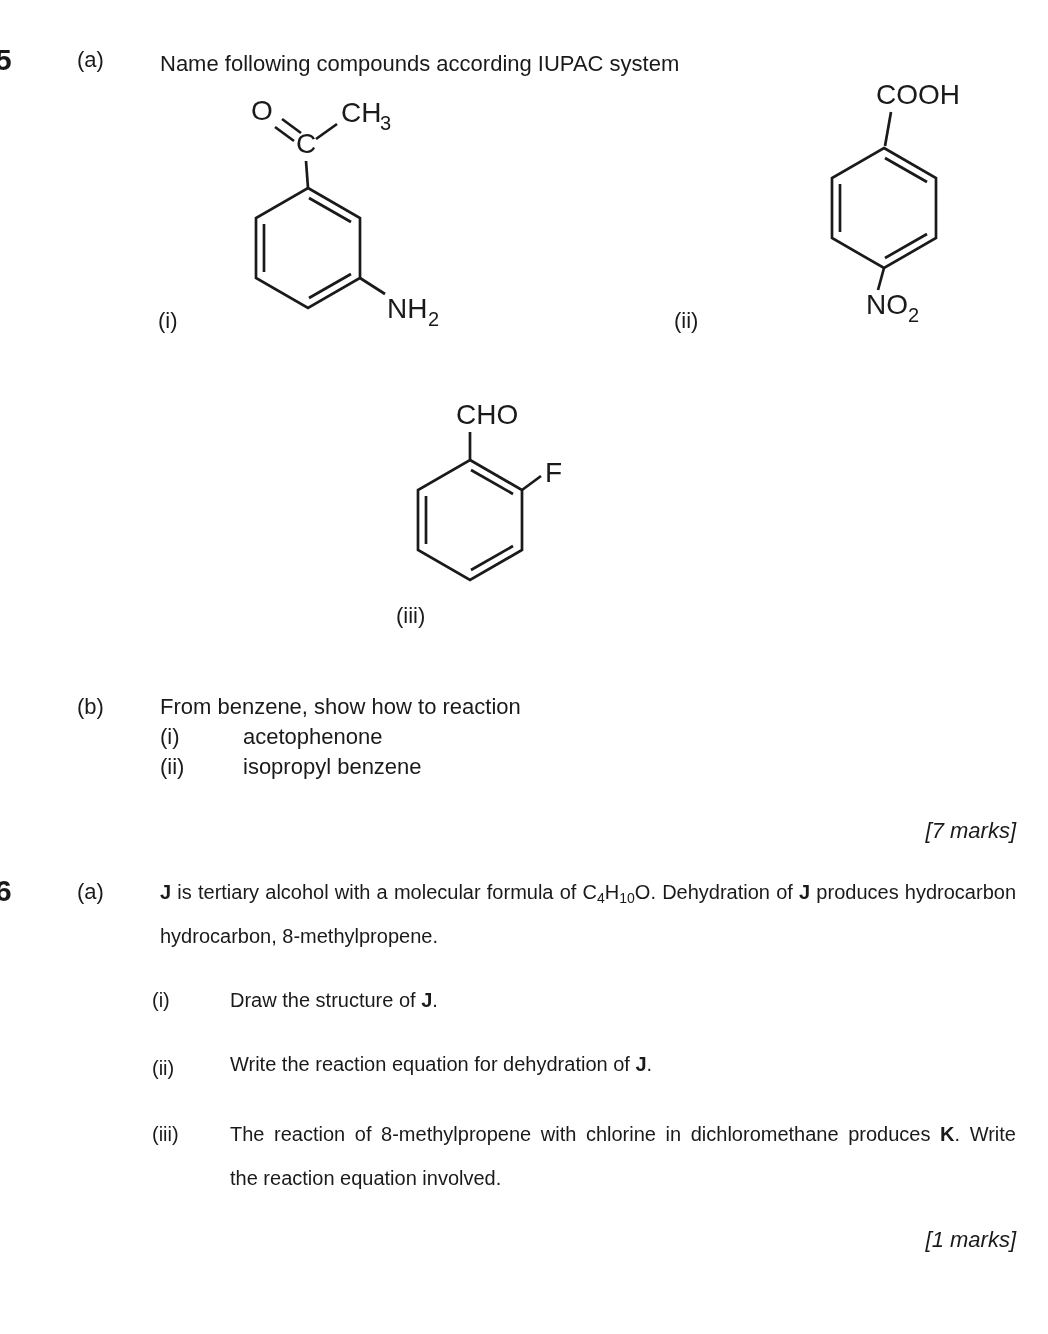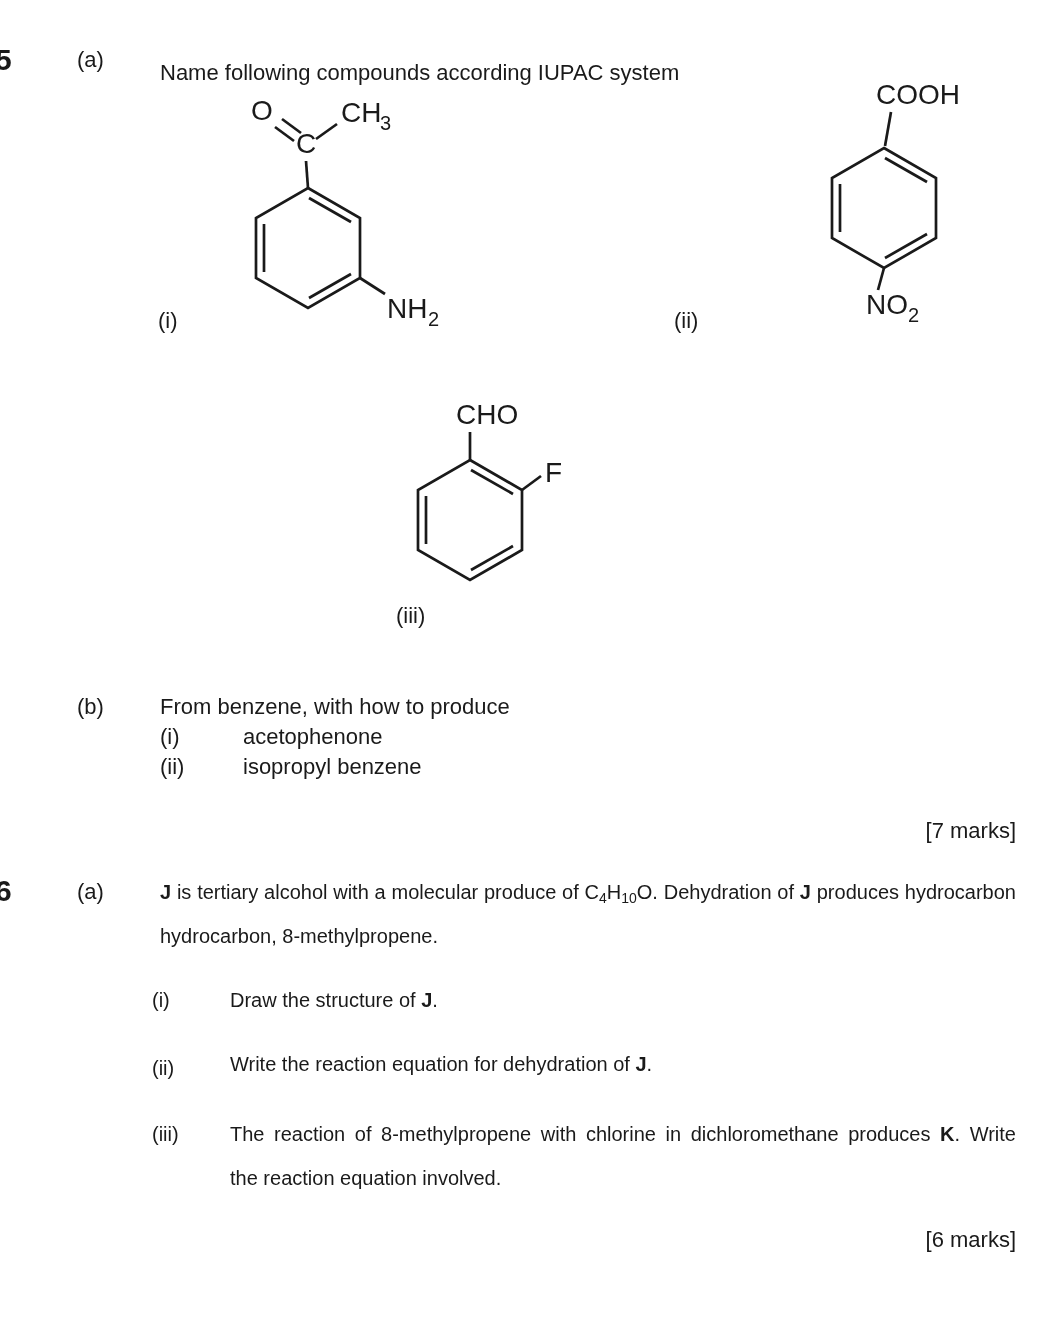--- a/index.html
+++ b/index.html
@@ -5,34 +5,34 @@
   html,body{margin:0;padding:0;}
   body{
     width:1048px;height:1334px;position:relative;overflow:hidden;
     background:#ffffff;color:#1a1a1a;
     font-family:"Liberation Sans", sans-serif;
   }
   .abs{position:absolute;line-height:30px;font-size:22px;}
   .t20{font-size:20px;}
   .qnum{font-size:30px;font-weight:bold;line-height:30px;}
   .jline{text-align:justify;text-align-last:justify;}
-  .marks{text-align:right;width:300px;}
+  .marks{font-style:italic;text-align:right;width:300px;}
   b{font-weight:bold;}
   sub{font-size:14px;line-height:0;vertical-align:-4px;}
   svg{position:absolute;}
   svg line, svg polygon{stroke:#1a1a1a;stroke-width:2.7;fill:none;}
   svg text{fill:#1a1a1a;font-family:"Liberation Sans",sans-serif;font-size:28px;}
   svg text.sub{font-size:20px;}
 </style>
 </head>
 <body>
 
 <div class="abs qnum" style="left:-5px;top:45px">5</div>
 <div class="abs" style="left:77px;top:45px">(a)</div>
-<div class="abs" style="left:160px;top:58px">Name following compounds according IUPAC system</div>
+<div class="abs" style="left:160px;top:49px">Name following compounds according IUPAC system</div>
 
 <svg style="left:235px;top:88px" width="220" height="250" viewBox="235 88 220 250">
   <g>
     <line x1="275" y1="127" x2="294" y2="141"></line>
     <line x1="282" y1="119" x2="301" y2="133"></line>
     <line x1="316" y1="139" x2="337" y2="124"></line>
     <line x1="306" y1="161" x2="308" y2="188"></line>
   </g>
   <g>
     <polygon points="308,188 360,218 360,278 308,308 256,278 256,218"></polygon>
@@ -73,36 +73,36 @@
     <line x1="426" y1="496" x2="426" y2="544"></line>
     <line x1="513" y1="546" x2="471" y2="570"></line>
   </g>
   <line x1="522" y1="490" x2="541" y2="476"></line>
   <text x="456" y="424">CHO</text>
   <text x="545" y="482">F</text>
 </svg>
 <div class="abs" style="left:396px;top:601px">(iii)</div>
 
 <div class="abs" style="left:77px;top:692px">(b)</div>
-<div class="abs" style="left:160px;top:692px">From benzene, with how to produce</div>
+<div class="abs" style="left:160px;top:692px">From benzene, show how to reaction</div>
 <div class="abs" style="left:160px;top:722px">(i)</div>
 <div class="abs" style="left:243px;top:722px">acetophenone</div>
 <div class="abs" style="left:160px;top:752px">(ii)</div>
 <div class="abs" style="left:243px;top:752px">isopropyl benzene</div>
 <div class="abs marks" style="left:716px;top:816px">[7 marks]</div>
 
 <div class="abs qnum" style="left:-5px;top:876px">6</div>
 <div class="abs" style="left:77px;top:877px">(a)</div>
 
-<div class="abs t20 jline" style="left:160px;top:877px;width:856px"><b>J</b><span> is tertiary alcohol with a molecular produce of C</span><sub>4</sub><span>H</span><sub>10</sub><span>O. Dehydration of </span><b>J</b><span> produces hydrocarbon</span></div>
+<div class="abs t20 jline" style="left:160px;top:877px;width:856px"><b>J</b><span> is tertiary alcohol with a molecular formula of C</span><sub>4</sub><span>H</span><sub>10</sub><span>O. Dehydration of </span><b>J</b><span> produces hydrocarbon</span></div>
 <div class="abs t20" style="left:160px;top:921px">hydrocarbon, 8-methylpropene.</div>
 
 <div class="abs t20" style="left:152px;top:985px">(i)</div>
 <div class="abs t20" style="left:230px;top:985px"><span>Draw the structure of </span><b>J</b><span>.</span></div>
 
 <div class="abs t20" style="left:152px;top:1053px">(ii)</div>
 <div class="abs t20" style="left:230px;top:1049px"><span>Write the reaction equation for dehydration of </span><b>J</b><span>.</span></div>
 
 <div class="abs t20" style="left:152px;top:1119px">(iii)</div>
 <div class="abs t20 jline" style="left:230px;top:1119px;width:786px"><span>The reaction of 8-methylpropene with chlorine in dichloromethane produces </span><b>K</b><span>. Write</span></div>
 <div class="abs t20" style="left:230px;top:1163px">the reaction equation involved.</div>
 
-<div class="abs marks" style="left:716px;top:1225px">[6 marks]</div>
+<div class="abs marks" style="left:716px;top:1225px">[1 marks]</div>
 
 </body></html>

